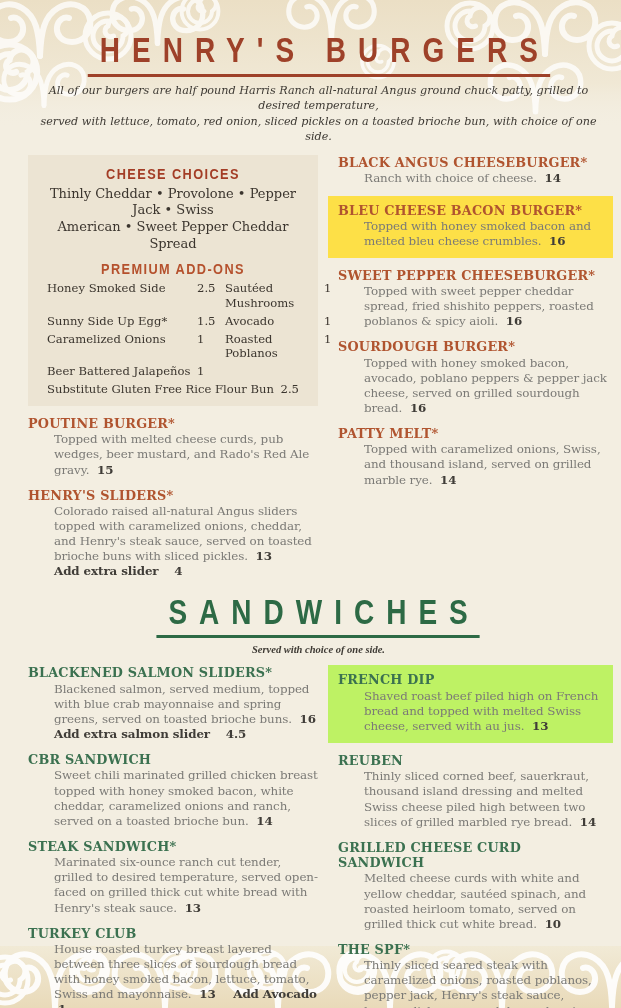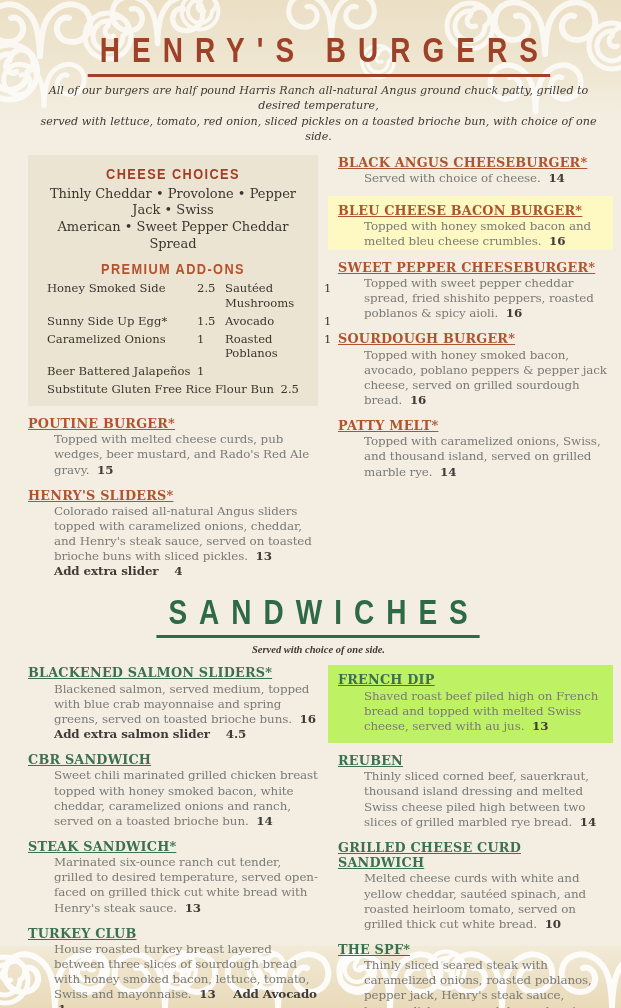--- a/index.html
+++ b/index.html
@@ -52,32 +52,32 @@
   .addon-row{
     display:grid;grid-template-columns:150px 28px 99px 1fr;
     font-size:11.6px;color:#3b352e;line-height:1.25;margin-top:3.5px;
   }
   .addon-row .p2{text-align:right;}
   .subst-row{display:flex;justify-content:space-between;font-size:11.6px;color:#3b352e;margin-top:3.5px;}
 
   
   .item{margin-bottom:10px;}
   .item-name{
-    font-weight:bold;font-size:12.8px;letter-spacing:.2px;line-height:1.2;margin-bottom:1px;text-decoration:underline;
+    font-weight:bold;font-size:12.8px;letter-spacing:.2px;line-height:1.2;margin-bottom:1px;
   }
   .item-name.rust{color:#b0542f;}
   .item-name.grn{color:#3b7150;}
   .item-body{
     padding-left:26px;font-size:11.9px;color:#7b7a76;line-height:1.27;letter-spacing:-0.1px;
   }
   .price{font-weight:bold;color:#403d38;margin-left:4px;}
   .extra{font-weight:bold;color:#403d38;}
   .extra-gap{margin-left:14px;}
   .xgap{margin-left:12px;}
-  .hl-tan{background:#fef9c3;padding:7px 8px 0 10px;margin:0 -4px 10px -10px;}
+  .hl-tan{background:#fde047;padding:7px 8px 8px 10px;margin:0 -4px 10px -10px;}
   .hl-grn{background:#bef264;padding:7px 8px 9px 10px;margin:0 -4px 10px -10px;}
   .hl-tan .item,.hl-grn .item{margin-bottom:0;}
 </style>
 </head>
 <body>
 
 <svg id="orn-top" class="ornament" width="621" height="128" viewBox="0 0 621 128">
   <defs>
     <linearGradient id="fadeT" x1="0" y1="0" x2="0" y2="1">
       <stop offset="0" stop-color="#ebdfc5"></stop>
@@ -201,21 +201,21 @@
           </div>
         </div>
       </div>
     </div>
 
     <div class="col-r">
 
       <div class="item">
         <div class="item-name rust">BLACK ANGUS CHEESEBURGER*</div>
         <div class="item-body">
-          <span>Served with choice of cheese.</span>
+          <span>Ranch with choice of cheese.</span>
           <span class="price">14</span>
         </div>
       </div>
       <div class="hl-tan">
         <div class="item">
           <div class="item-name rust">BLEU CHEESE BACON BURGER*</div>
           <div class="item-body">
             <span>Topped with honey smoked bacon and melted bleu cheese crumbles.</span>
             <span class="price">16</span>
           </div>

